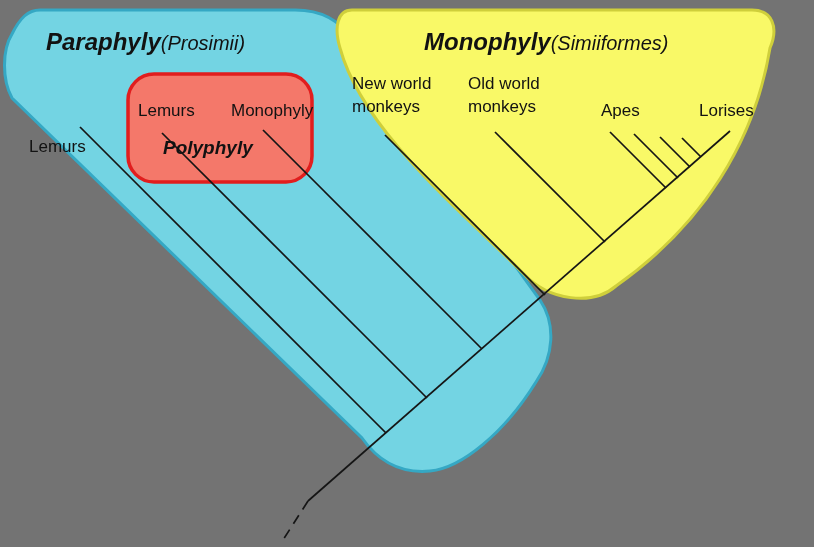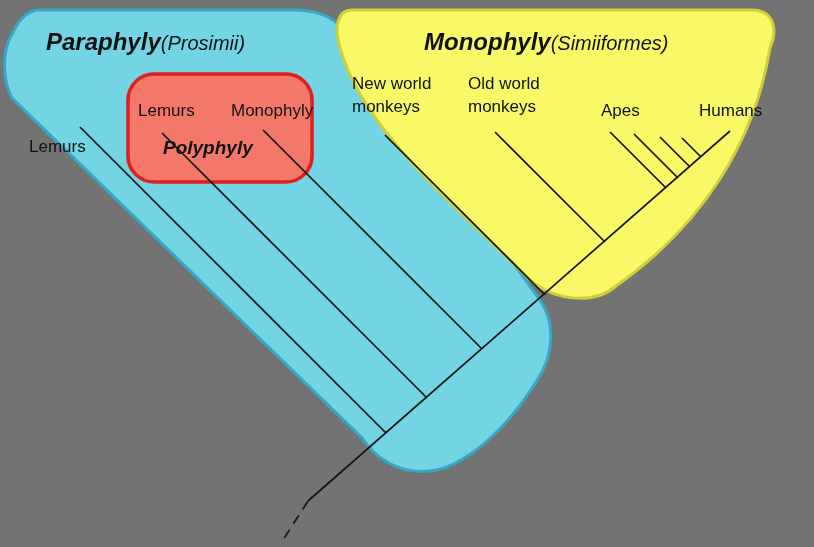--- a/index.html
+++ b/index.html
@@ -66,15 +66,15 @@
   <div class="lbl taxon" style="left:138px;top:100px;">Lemurs</div>
 
   <div class="lbl taxon" style="left:231px;top:100px;">Monophyly</div>
 
   <div class="lbl taxon wrap" style="left:468px;top:73px;width:95px;">Old world monkeys</div>
 
   <div class="lbl taxon wrap" style="left:352px;top:73px;width:100px;">New world monkeys</div>
 
   <div class="lbl taxon" style="left:601px;top:100px;">Apes</div>
 
-  <div class="lbl taxon" style="left:699px;top:100px;">Humans</div>
+  <div class="lbl taxon" style="left:699px;top:100px;">Lorises</div>
 
 </div>
 
 </body></html>

